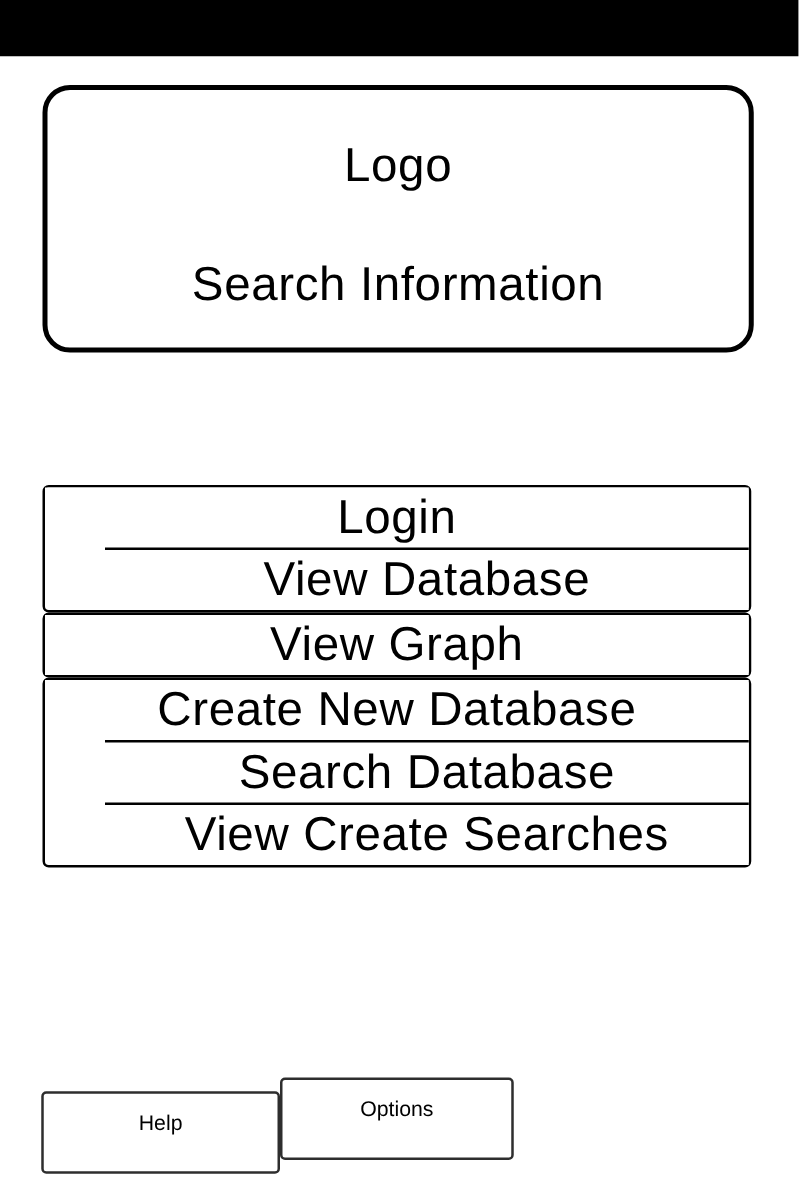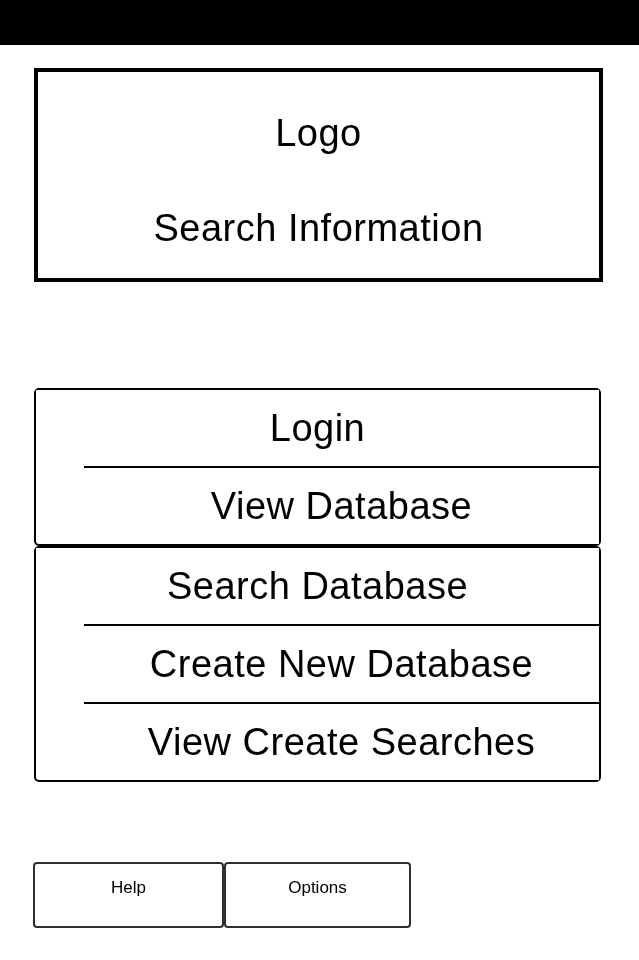--- a/index.html
+++ b/index.html
@@ -24,21 +24,21 @@
     background: #000000;
   }
   .welcome-box {
     position: absolute;
     left: 34px;
     top: 68px;
     width: 569px;
     height: 214px;
     box-sizing: border-box;
     border: 4px solid #000000;
-    border-radius: 0;
+    border-radius: 22px;
     background: #ffffff;
   }
   .welcome-box .logo-text,
   .welcome-box .welcome-text {
     position: absolute;
     left: 0;
     width: 100%;
     text-align: center;
     font-size: 38px;
     line-height: 44px;
@@ -55,21 +55,21 @@
     width: 567px;
   }
   .menu-group {
     box-sizing: border-box;
     width: 567px;
     border: 2px solid #000000;
     border-radius: 5px;
     background: #ffffff;
   }
   .menu-row {
-    height: 76px;
+    height: 48px;
     display: flex;
     align-items: center;
     justify-content: center;
     font-size: 38px;
     color: #000000;
     letter-spacing: 0.5px;
     cursor: pointer;
     background: #ffffff;
   }
   .menu-row + .menu-row {
@@ -90,21 +90,21 @@
     border-radius: 4px;
     background: #ffffff;
     display: flex;
     justify-content: center;
     align-items: flex-start;
     padding-top: 14px;
     font-size: 17px;
     color: #000000;
     cursor: pointer;
   }
-  .footer-btn.help     { width: 191px; }
+  .footer-btn.help     { width: 191px; margin-top: 11px; }
   .footer-btn.options  { width: 187px; }
   .footer-btn.register { width: 189px; }
 </style>
 </head>
 <body>
 
 <div class="screen">
 
   <div class="top-bar"></div>
 
@@ -113,24 +113,27 @@
     <div class="welcome-text">Search Information</div>
   </div>
 
   <div class="menu">
 
     <div class="menu-group">
       <div class="menu-row">Login</div>
       <div class="menu-row">View Database</div>
     </div>
 
+    <div class="menu-group">
+      <div class="menu-row">View Graph</div>
+    </div>
 
     <div class="menu-group">
+      <div class="menu-row">Create New Database</div>
       <div class="menu-row">Search Database</div>
-      <div class="menu-row">Create New Database</div>
       <div class="menu-row">View Create Searches</div>
     </div>
 
   </div>
 
   <div class="footer">
     <div class="footer-btn help">Help</div>
     <div class="footer-btn options">Options</div>
   </div>
 

